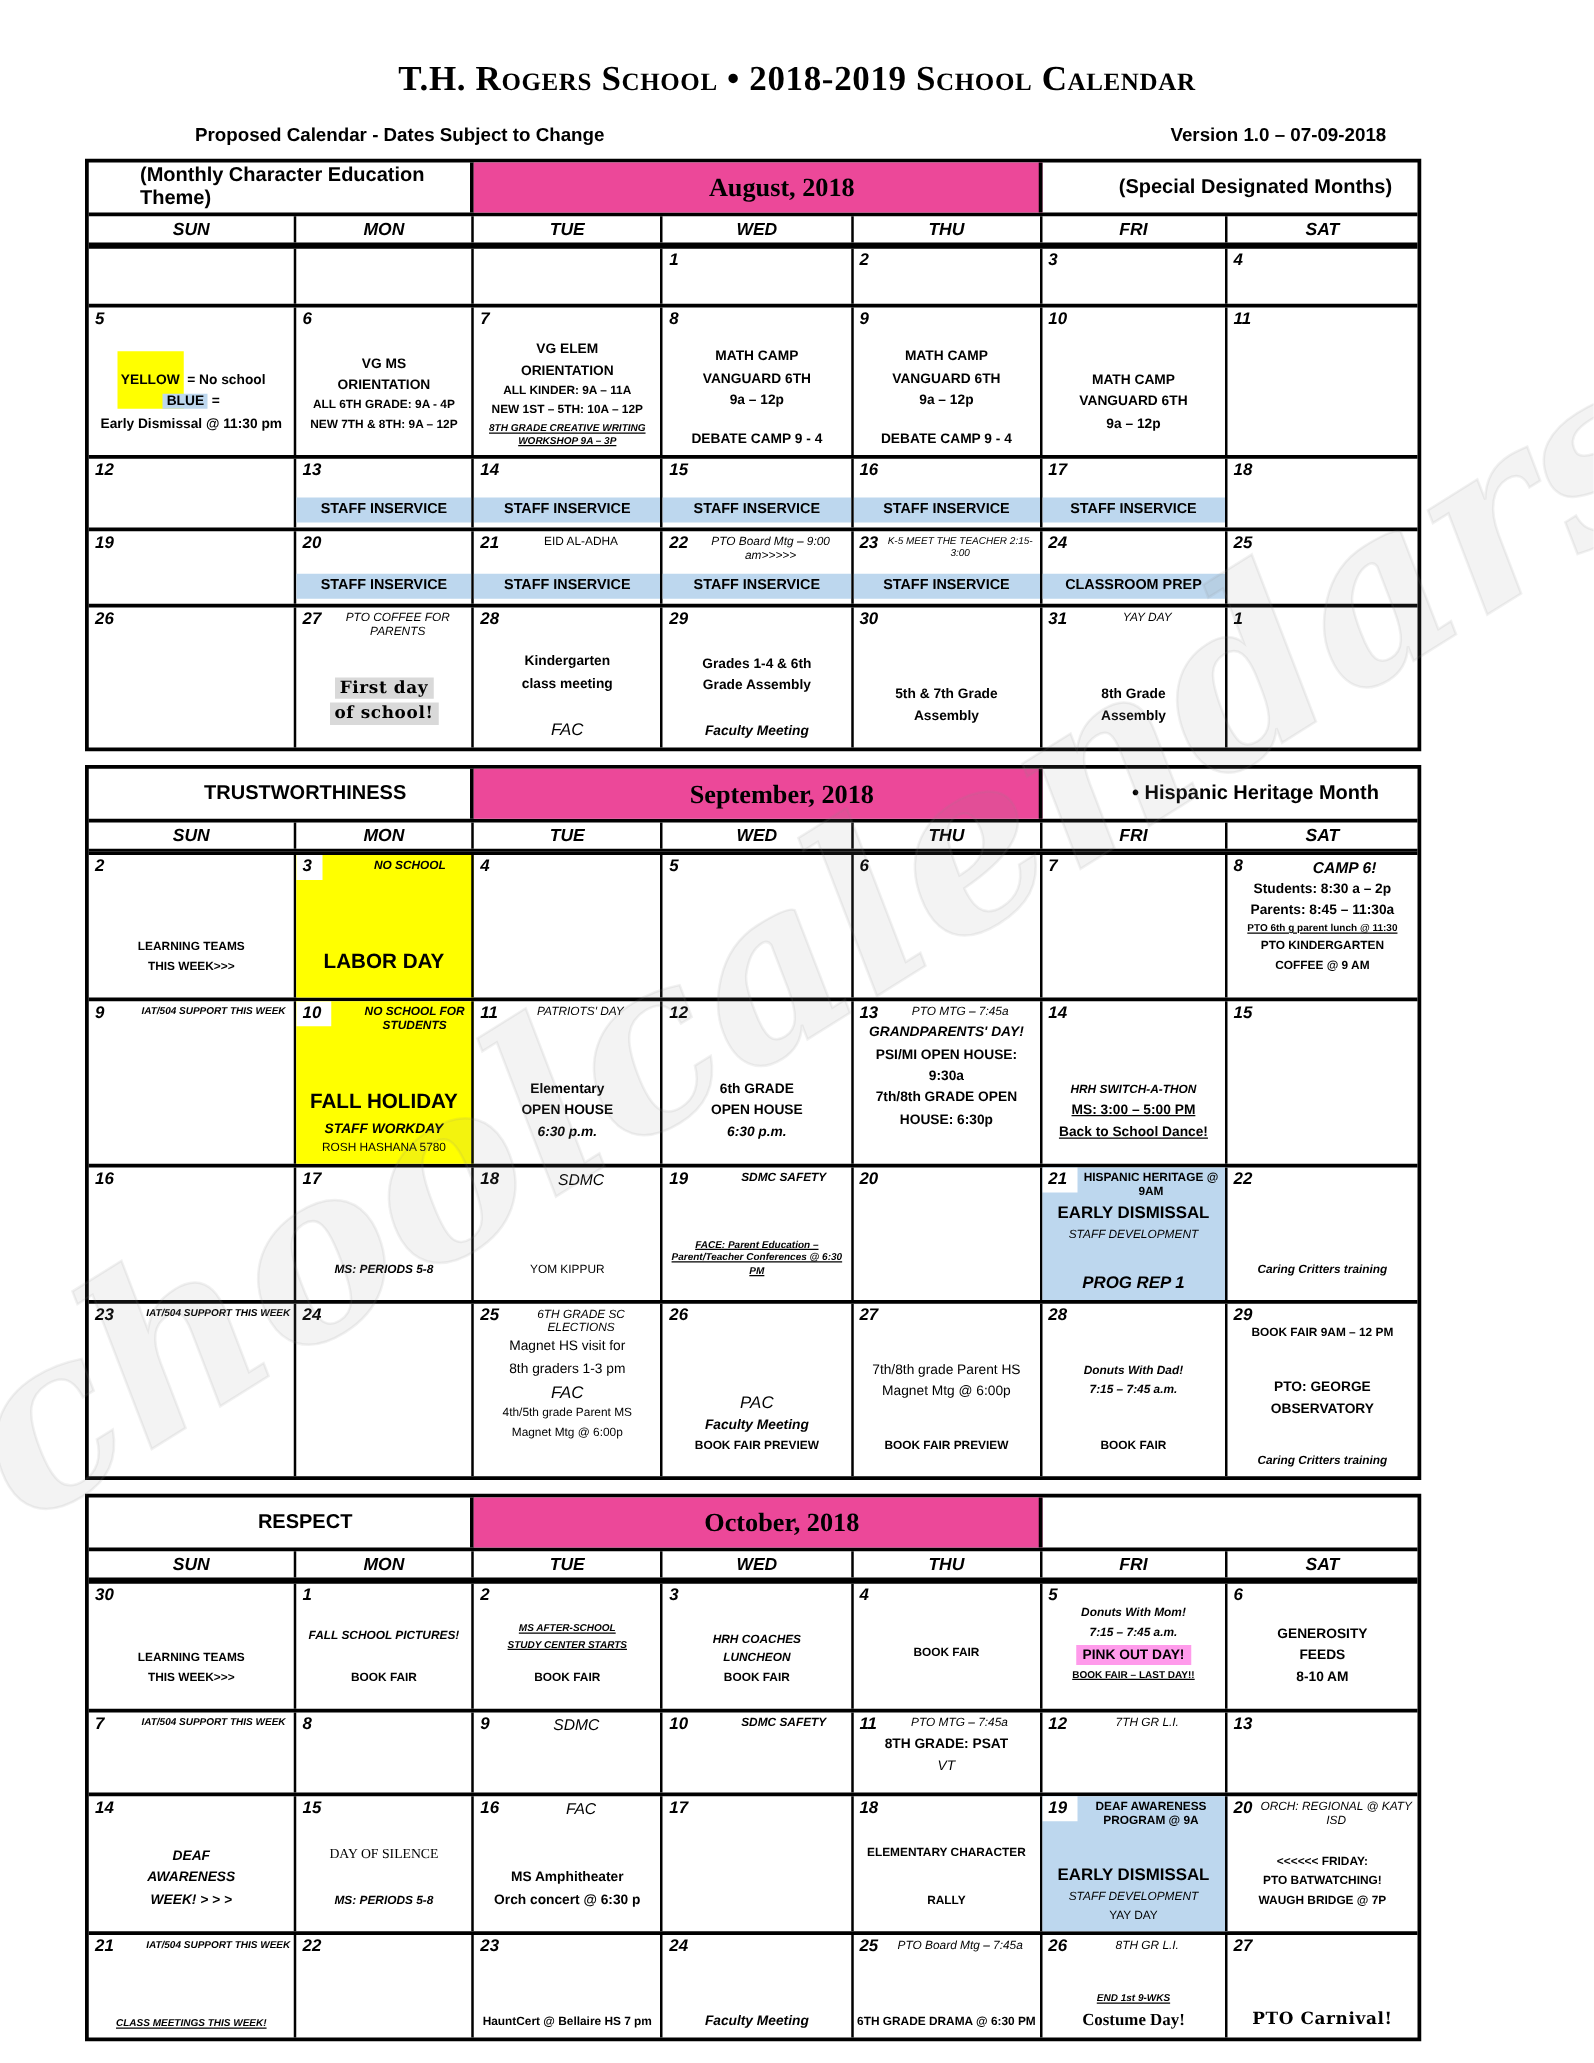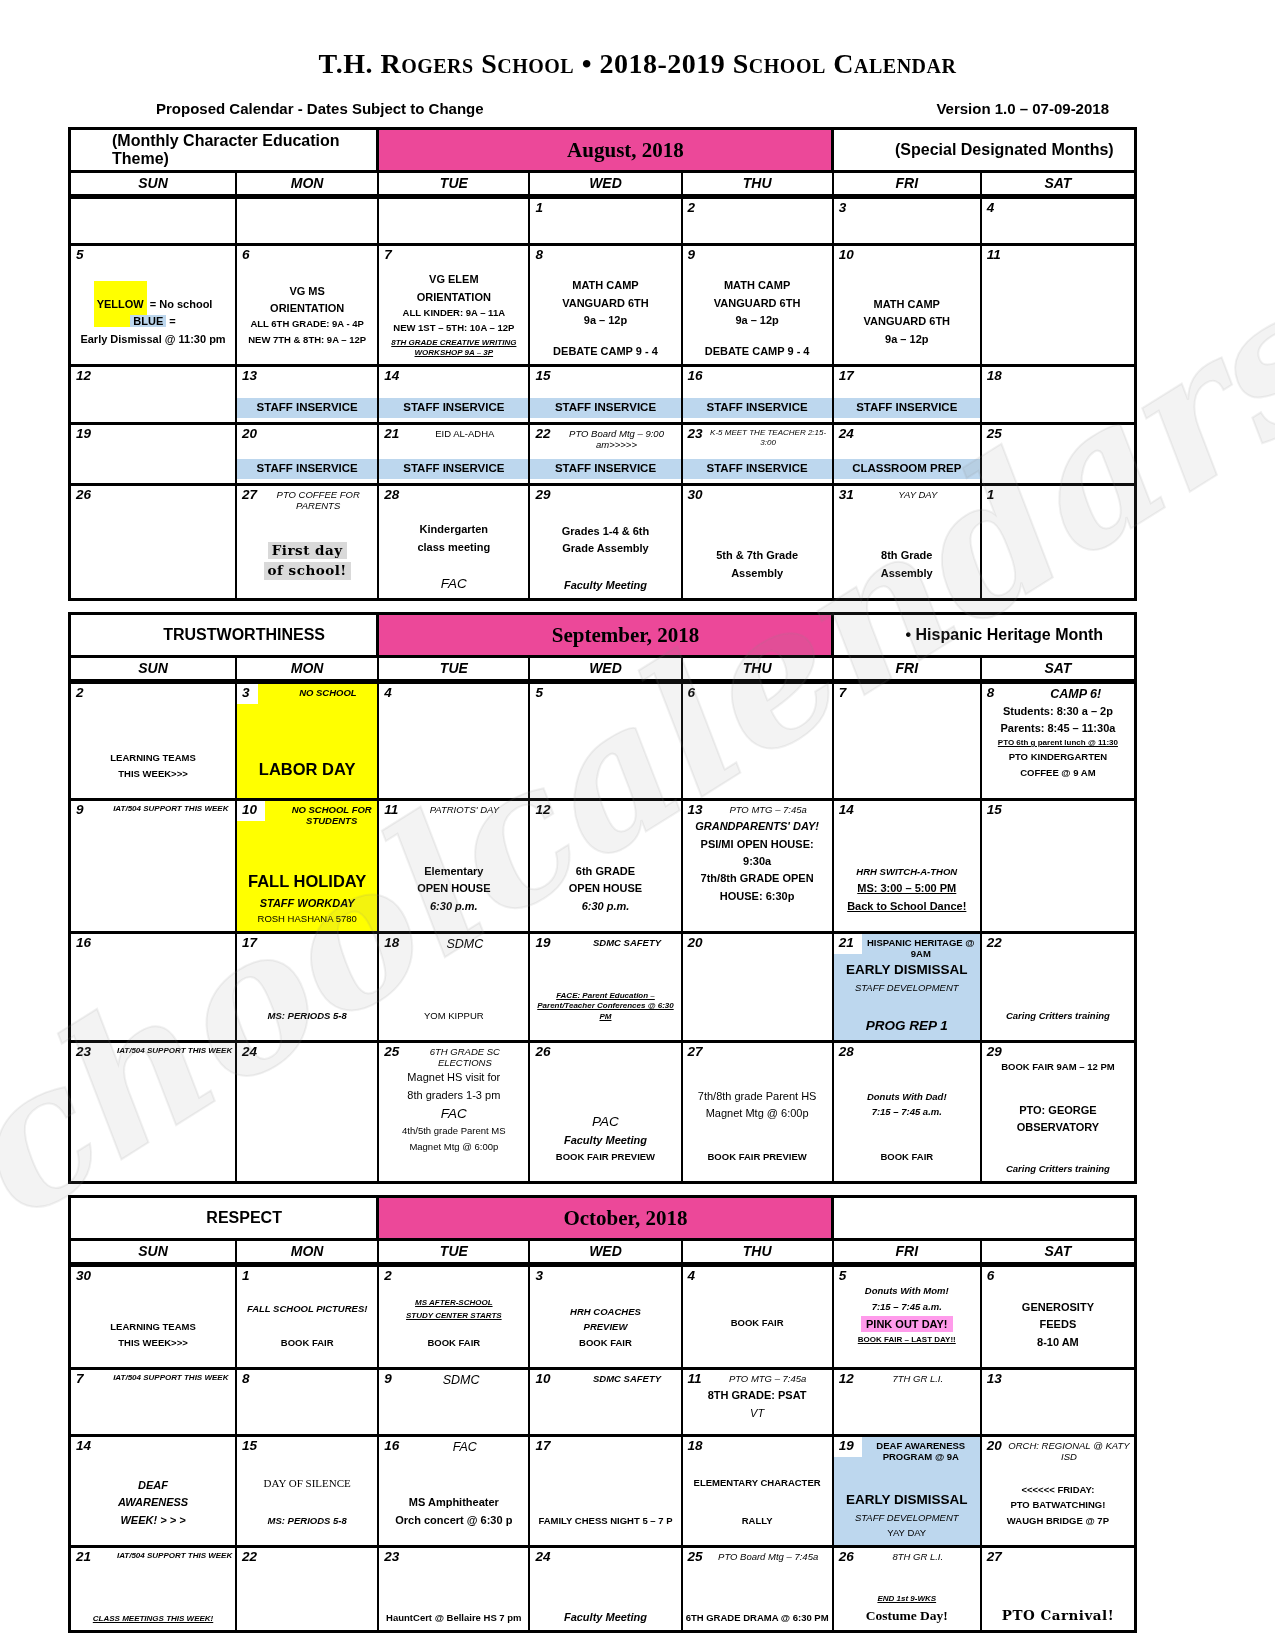--- a/index.html
+++ b/index.html
@@ -683,21 +683,21 @@
               <div class="ev xs i">STUDY CENTER STARTS</div>
               <div class="ev sm push pb">BOOK FAIR</div>
             </div>
           </div>
           <div class="cell">
             <div class="chead">
               <div class="dnum">3</div>
             </div>
             <div class="evs">
               <div class="ev bi sm push">HRH COACHES</div>
-              <div class="ev bi sm">PREVIEW</div>
+              <div class="ev bi sm">LUNCHEON</div>
               <div class="ev sm pb">BOOK FAIR</div>
             </div>
           </div>
           <div class="cell">
             <div class="chead">
               <div class="dnum">4</div>
             </div>
             <div class="evs">
               <div class="ev sm mid">BOOK FAIR</div>
             </div>
@@ -802,23 +802,20 @@
               <div class="note ni nlg">FAC</div>
             </div>
             <div class="evs">
               <div class="ev push">MS Amphitheater</div>
               <div class="ev pb">Orch concert @ 6:30 p</div>
             </div>
           </div>
           <div class="cell">
             <div class="chead">
               <div class="dnum">17</div>
-            </div>
-            <div class="evs">
-              <div class="ev sm push pb">FAMILY CHESS NIGHT 5 – 7 P</div>
             </div>
           </div>
           <div class="cell">
             <div class="chead">
               <div class="dnum">18</div>
             </div>
             <div class="evs">
               <div class="ev sm mid">ELEMENTARY CHARACTER</div>
               <div class="ev sm pb">RALLY</div>
             </div>

